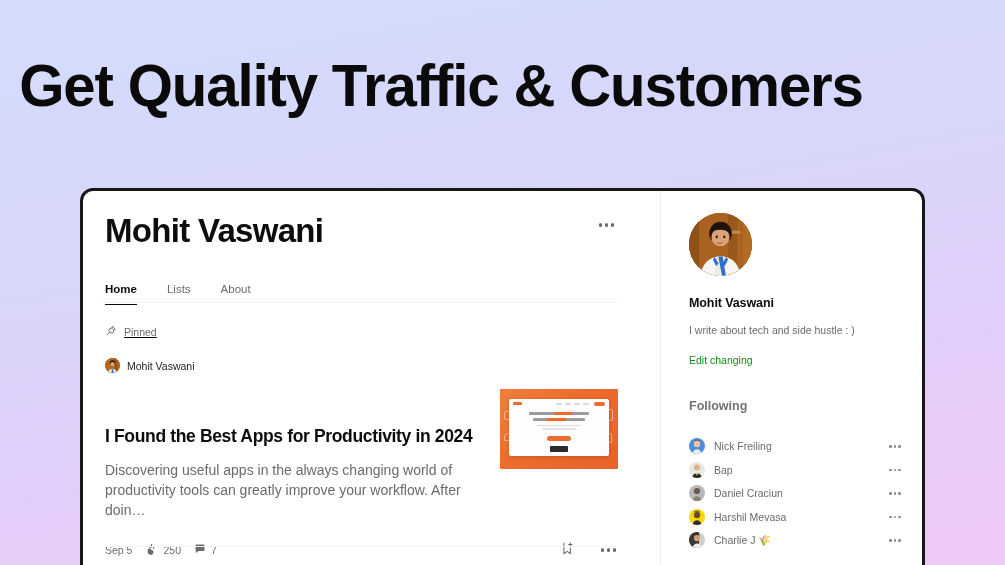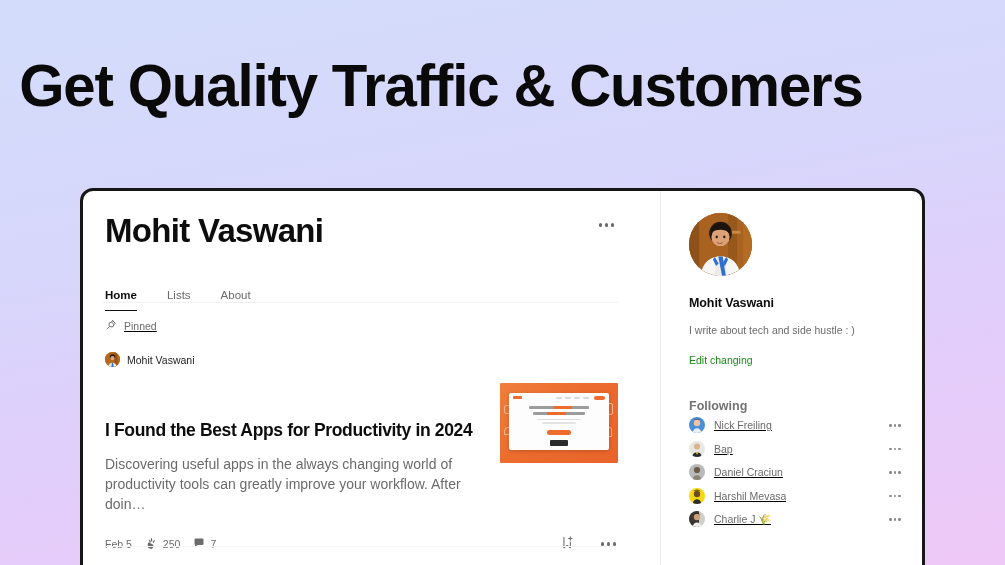--- a/index.html
+++ b/index.html
@@ -98,34 +98,34 @@
     gap: 30px;
     border-bottom: 1px solid #f0f0f0;
     padding-left: 2px;
   }
   .tab {
     font-size: 11.5px;
     color: #6b6b6b;
     padding-bottom: 9px;
     cursor: pointer;
     position: relative;
-    top: 9px;
+    top: 3px;
   }
   .tab.active {
     color: #0d0d0d;
     font-weight: 600;
     border-bottom: 1.5px solid #0d0d0d;
   }
 
   
   .pinned-row {
     display: flex;
     align-items: center;
     gap: 7px;
-    margin-top: 14px;
+    margin-top: 20px;
     padding-left: 2px;
     text-decoration: underline;
   }
   .pinned-label {
     font-size: 10.5px;
     color: #6b6b6b;
   }
   .pin-icon { display: block; }
 
   
@@ -273,21 +273,21 @@
     color: #1a8917;
     text-decoration: none;
     cursor: pointer;
   }
   .following-title {
     margin-top: 31px;
     font-size: 12.5px;
     font-weight: 700;
     color: #737373;
   }
-  .follow-list { margin-top: 1px; padding-right: 21px; text-decoration: underline; }
+  .follow-list { margin-top: 22px; padding-right: 21px; }
   .follow-item {
     display: flex;
     align-items: center;
     gap: 9px;
     height: 23.5px;
     cursor: pointer;
   }
   .avatar-sm {
     width: 16px; height: 16px;
     border-radius: 50%;
@@ -394,21 +394,21 @@
             <div class="thumb-sub2"></div>
             <div class="thumb-cta"></div>
             <div class="thumb-badge"></div>
           </div>
         </div>
       </div>
     </div>
 
     <div class="meta">
       <div class="meta-left">
-        <span class="meta-date">Feb 5</span>
+        <span class="meta-date">Sep 5</span>
         <span class="meta-stat">
           <span>
             <svg width="13" height="13" viewBox="0 0 24 24" fill="#6b6b6b">
               <path d="M11 2.8a1 1 0 0 1 2 0l.4 5.4-2.8.1L11 2.8z"></path>
               <path d="M7.2 6.1a1 1 0 0 1 1.7-.9l2 4.6-2 1.2L7.2 6.1z"></path>
               <path d="M16.5 5.6a1 1 0 0 1 1.6 1.1l-2.2 4.2-1.8-1.1 2.4-4.2z"></path>
               <path d="M5.2 11.4c.5-1.4 2-1.6 3-1l5.6 3c1.4.8 2.2 2.2 1.7 3.8l-.7 2.3c-.6 2-2.8 3-4.8 2.2l-2.6-1c-1.9-.8-2.9-2.9-2.3-4.9l.1-4.4z"></path>
             </svg>
           </span>
           <span>250</span>

